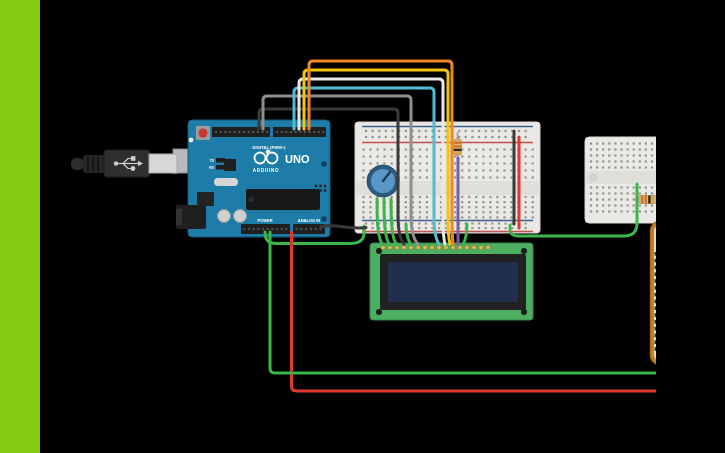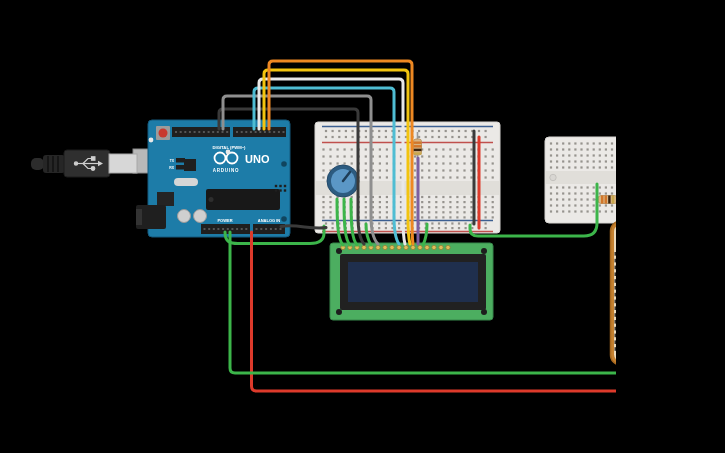--- a/index.html
+++ b/index.html
@@ -1,16 +1,16 @@
 <!DOCTYPE html>
 <html><head>
 <meta charset="utf-8">
 <style>
   html,body{margin:0;padding:0;background:#000;}
-  .stage{position:relative;width:616px;height:453px;background:#84cc16;overflow:hidden;}
+  .stage{position:relative;width:616px;height:453px;background:#84cc16;overflow:hidden;padding-left:40px;}
   svg{display:block;}
   text{font-family:"Liberation Sans", sans-serif;}
   .brd-label{fill:#ffffff;font-weight:bold;}
 </style>
 </head>
 <body>
 
 <div class="stage">
 <svg id="scene" width="725" height="453" viewBox="0 0 725 453">
 

